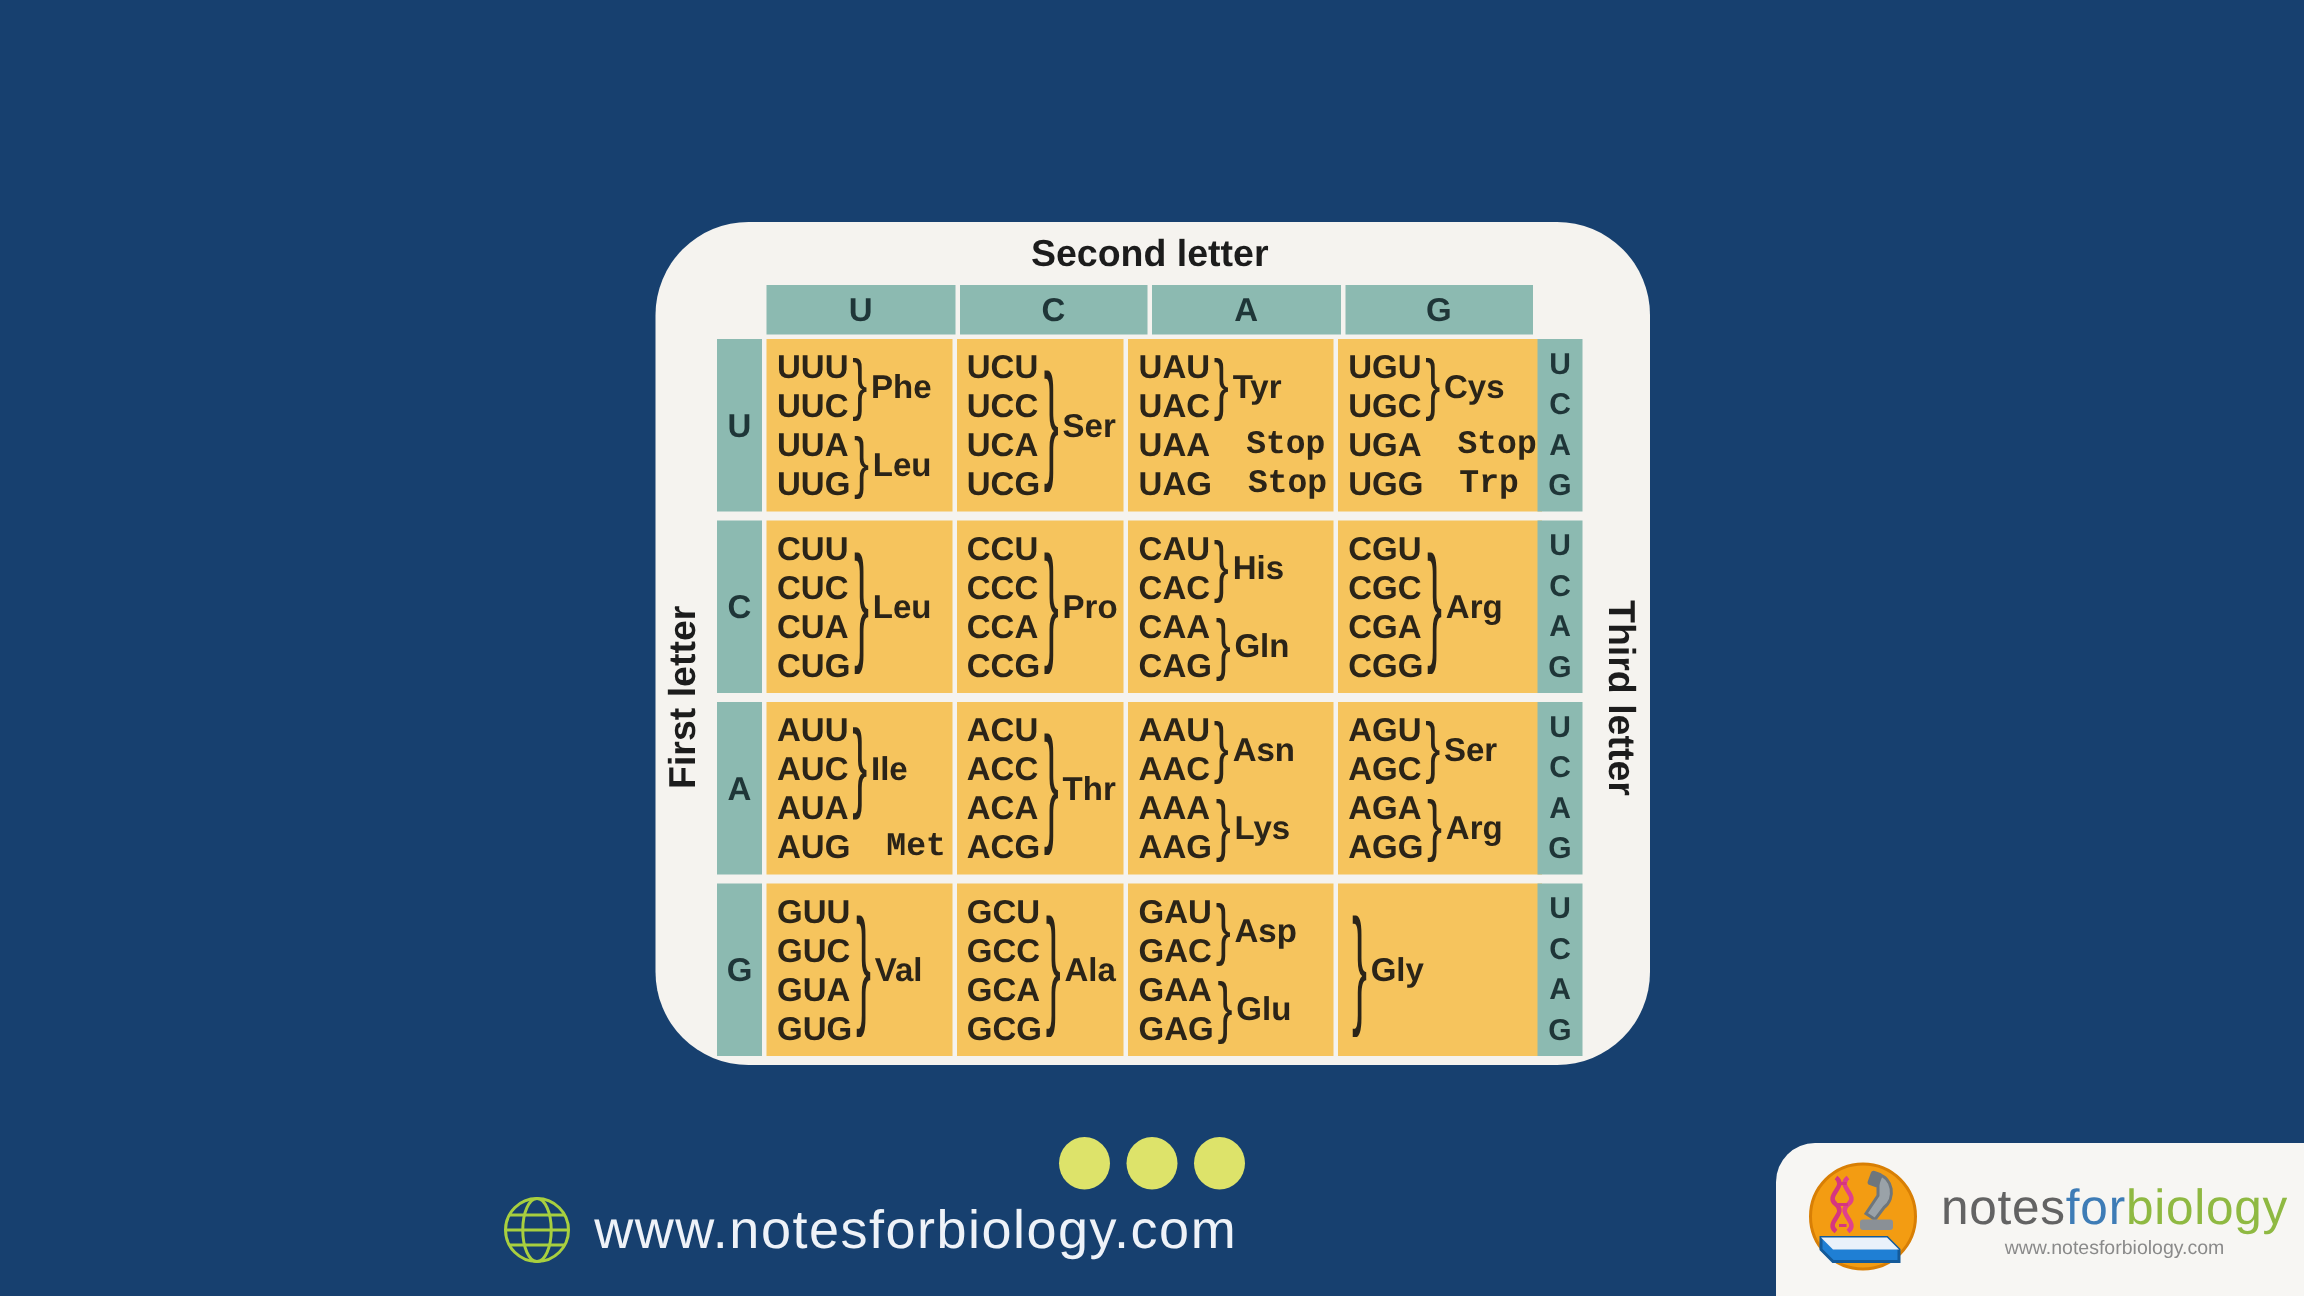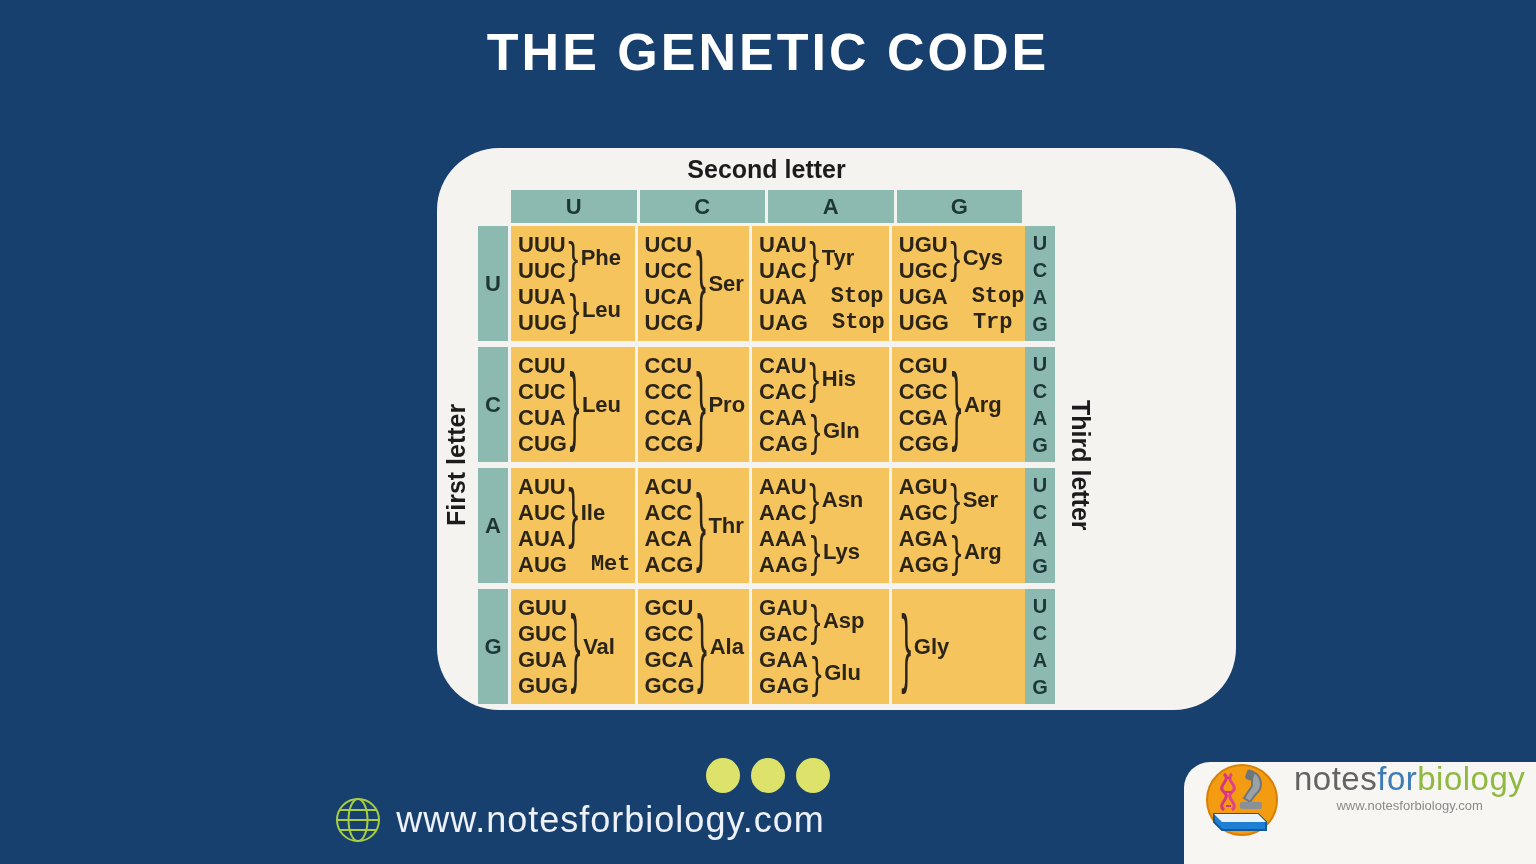--- a/index.html
+++ b/index.html
@@ -12,21 +12,21 @@
 
   
   .page-title{
     position:absolute;top:22px;left:0;width:100%;
     text-align:center;color:#ffffff;
     font-size:52px;font-weight:700;letter-spacing:3px;margin:0;
   }
 
   
   .card{
-    position:absolute;left:437px;top:148px;width:799px;height:562px;
+    position:absolute;left:437px;top:148px;width:663px;height:562px;
     background:#f5f3ef;border-radius:62px;
   }
   .second-letter{
     position:absolute;left:74px;top:7px;width:511px;
     text-align:center;font-size:25px;font-weight:700;color:#1c1c1c;
   }
   .first-letter{
     position:absolute;left:2px;top:78px;width:34px;height:478px;
     display:flex;align-items:center;justify-content:center;
     writing-mode:vertical-rl;transform:rotate(180deg);
@@ -100,35 +100,34 @@
   .footer{
     position:absolute;top:797px;left:0;width:1160px;
     display:flex;align-items:center;justify-content:center;gap:15px;
   }
   .url{font-size:36px;color:#eef2f8;letter-spacing:1px;}
 
   
   .logo-card{
     position:absolute;right:0;bottom:0;width:352px;height:102px;
     background:#f7f6f3;border-radius:26px 0 0 0;
-    display:flex;padding-left:18px;box-sizing:border-box;gap:12px;
+    display:flex;align-items:center;padding-left:18px;box-sizing:border-box;gap:12px;
   }
   .logo-text{display:flex;flex-direction:column;align-items:center;}
   .logo-line{font-size:33px;letter-spacing:0.5px;line-height:1;}
   .lp-notes{color:#636363;}
   .lp-for{color:#3e7cb6;}
   .lp-biology{color:#8fb942;}
   .tagline{font-size:13px;color:#8a8a8a;margin-top:3px;}
 </style>
 </head>
 <body>
 
 <div class="stage">
 
-  <h1 class="page-title">THE GENETIC CODE</h1>
 
   <div class="card">
     <div class="second-letter">Second letter</div>
     <div class="first-letter">First letter</div>
     <div class="third-letter">Third letter</div>
     <div class="header-row" id="headerRow">
         <div class="header-cell">U</div>
         <div class="header-cell">C</div>
         <div class="header-cell">A</div>
         <div class="header-cell">G</div>

